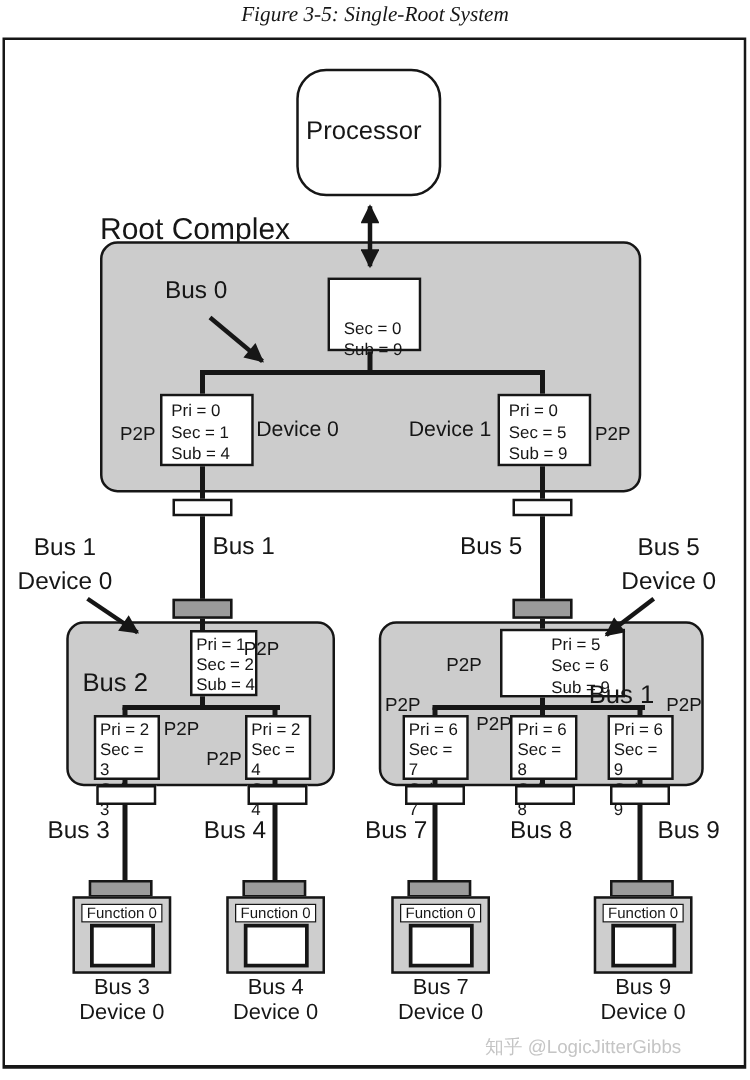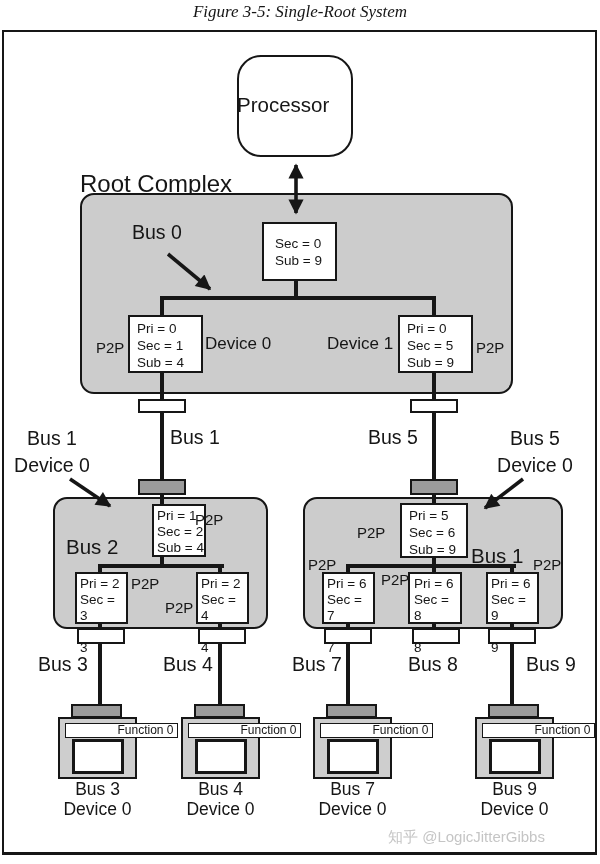--- a/index.html
+++ b/index.html
@@ -26,21 +26,21 @@
   .cfg  { font-size:13.5px; line-height:17px; }
   .cfg2 { font-size:13.5px; line-height:16px; }
   .arrows { position:absolute; left:0; top:0; pointer-events:none; }
   .ep   { position:absolute; top:704px; width:83px; height:118px; }
   .ep .eptab  { position:absolute; left:15px; top:0; width:47px; height:10px;
                 background:#9b9b9b; border:2px solid #161616; }
   .ep .epbody { position:absolute; left:2px; top:13px; width:75px; height:58px;
                 background:#cecece; border:2px solid #161616; }
   .ep .epfunc { position:absolute; left:5px; top:4px; width:63px; height:13px;
                 background:#fff; border:1px solid #161616; text-align:center;
-                font-size:12px; line-height:13px;padding-left:48px; }
+                font-size:12px; line-height:13px; }
   .ep .epwin  { position:absolute; left:12px; top:20px; width:46px; height:29px;
                 background:#fff; border:3px solid #161616; }
   .ep .eplbl  { position:absolute; left:0; top:76px; width:83px; text-align:center;
                 font-size:17.5px; line-height:19.5px; }
   .callout { position:absolute; text-align:center; font-size:19.5px; line-height:27px; }
   .watermark { position:absolute; left:388px; top:828px; width:200px; text-align:left;
                font-size:15px; color:#c5c5c5; }
 </style>
 </head>
 <body>
@@ -73,34 +73,34 @@
   <div class="ln" style="left:346px;top:566px;width:4px;height:8px;"></div>
   <div class="ln" style="left:432px;top:566px;width:4px;height:8px;"></div>
   <div class="ln" style="left:510px;top:566px;width:4px;height:8px;"></div>
   <div class="ln" style="left:346px;top:622px;width:4px;height:9px;"></div>
   <div class="ln" style="left:432px;top:622px;width:4px;height:9px;"></div>
   <div class="ln" style="left:510px;top:622px;width:4px;height:9px;"></div>
   <div class="ln" style="left:346px;top:644px;width:4px;height:62px;"></div>
   <div class="ln" style="left:510px;top:644px;width:4px;height:62px;"></div>
 
   <div class="wbox" style="left:237px;top:55px;width:112px;height:98px;border-radius:24px;"></div>
-  <div class="lbl f20" style="left:237px;top:93px;width:108px;text-align:left;">Processor</div>
+  <div class="lbl f20" style="left:237px;top:93px;width:108px;text-align:center;">Processor</div>
 
   <div class="lbl" style="left:80px;top:170px;font-size:24px;">Root Complex</div>
   <div class="gray" style="left:80px;top:193px;width:429px;height:197px;"></div>
 
   <div class="ln" style="left:294px;top:279px;width:4px;height:19px;"></div>
   <div class="ln" style="left:160px;top:296px;width:276px;height:4px;"></div>
   <div class="ln" style="left:160px;top:298px;width:4px;height:18px;"></div>
   <div class="ln" style="left:432px;top:298px;width:4px;height:18px;"></div>
   <div class="ln" style="left:160px;top:371px;width:4px;height:22px;"></div>
   <div class="ln" style="left:432px;top:371px;width:4px;height:22px;"></div>
 
   <div class="wbox" style="left:262px;top:222px;width:71px;height:55px;">
-    <div class="cfg" style="padding:11px 0 0 11px;">
+    <div class="cfg" style="padding:11px 0 0 11px;margin-top:19px;">
       <div>Sec = 0</div>
       <div>Sub = 9</div>
     </div>
   </div>
   <div class="lbl f19" style="left:132px;top:221px;">Bus 0</div>
 
   <div class="wbox" style="left:128px;top:315px;width:71px;height:54px;">
     <div class="cfg" style="padding:3px 0 0 7px;">
       <div>Pri = 0</div>
       <div>Sec = 1</div>
@@ -175,21 +175,21 @@
   <div class="ln" style="left:432px;top:497px;width:4px;height:8px;"></div>
   <div class="ln" style="left:432px;top:556px;width:4px;height:10px;"></div>
   <div class="ln" style="left:346px;top:564px;width:170px;height:4px;"></div>
   <div class="ln" style="left:346px;top:566px;width:4px;height:8px;"></div>
   <div class="ln" style="left:432px;top:566px;width:4px;height:8px;"></div>
   <div class="ln" style="left:510px;top:566px;width:4px;height:8px;"></div>
   <div class="ln" style="left:346px;top:622px;width:4px;height:7px;"></div>
   <div class="ln" style="left:432px;top:622px;width:4px;height:7px;"></div>
   <div class="ln" style="left:510px;top:622px;width:4px;height:7px;"></div>
 
-  <div class="wbox" style="left:400px;top:503px;width:64px;height:51px;">
+  <div class="wbox" style="left:400px;top:503px;width:64px;height:51px;padding-left:32px;">
     <div class="cfg" style="padding:2px 0 0 7px;">
       <div>Pri = 5</div>
       <div>Sec = 6</div>
       <div>Sub = 9</div>
     </div>
   </div>
   <div class="lbl f15" style="left:357px;top:524px;">P2P</div>
   <div class="lbl f20" style="left:471px;top:544px;">Bus 1</div>
   <div class="lbl f15" style="left:308px;top:556px;">P2P</div>
   <div class="lbl f15" style="left:533px;top:556px;">P2P</div>

